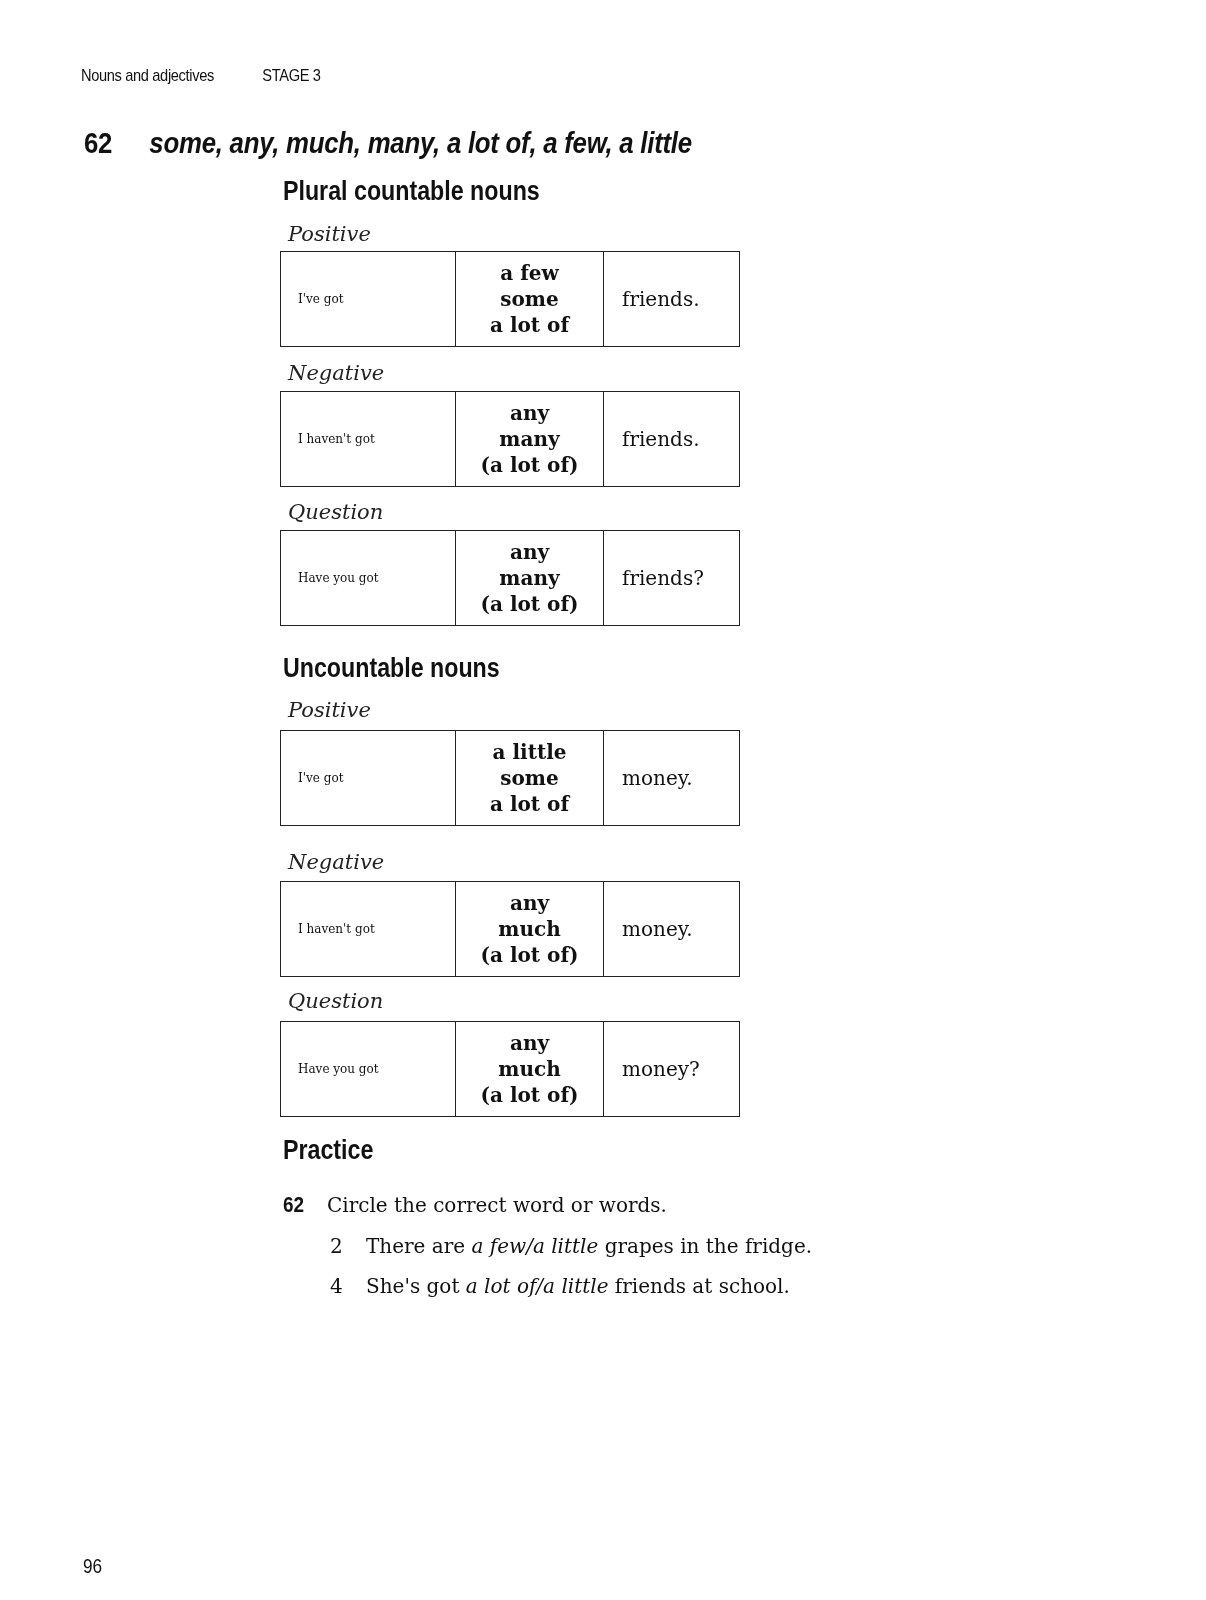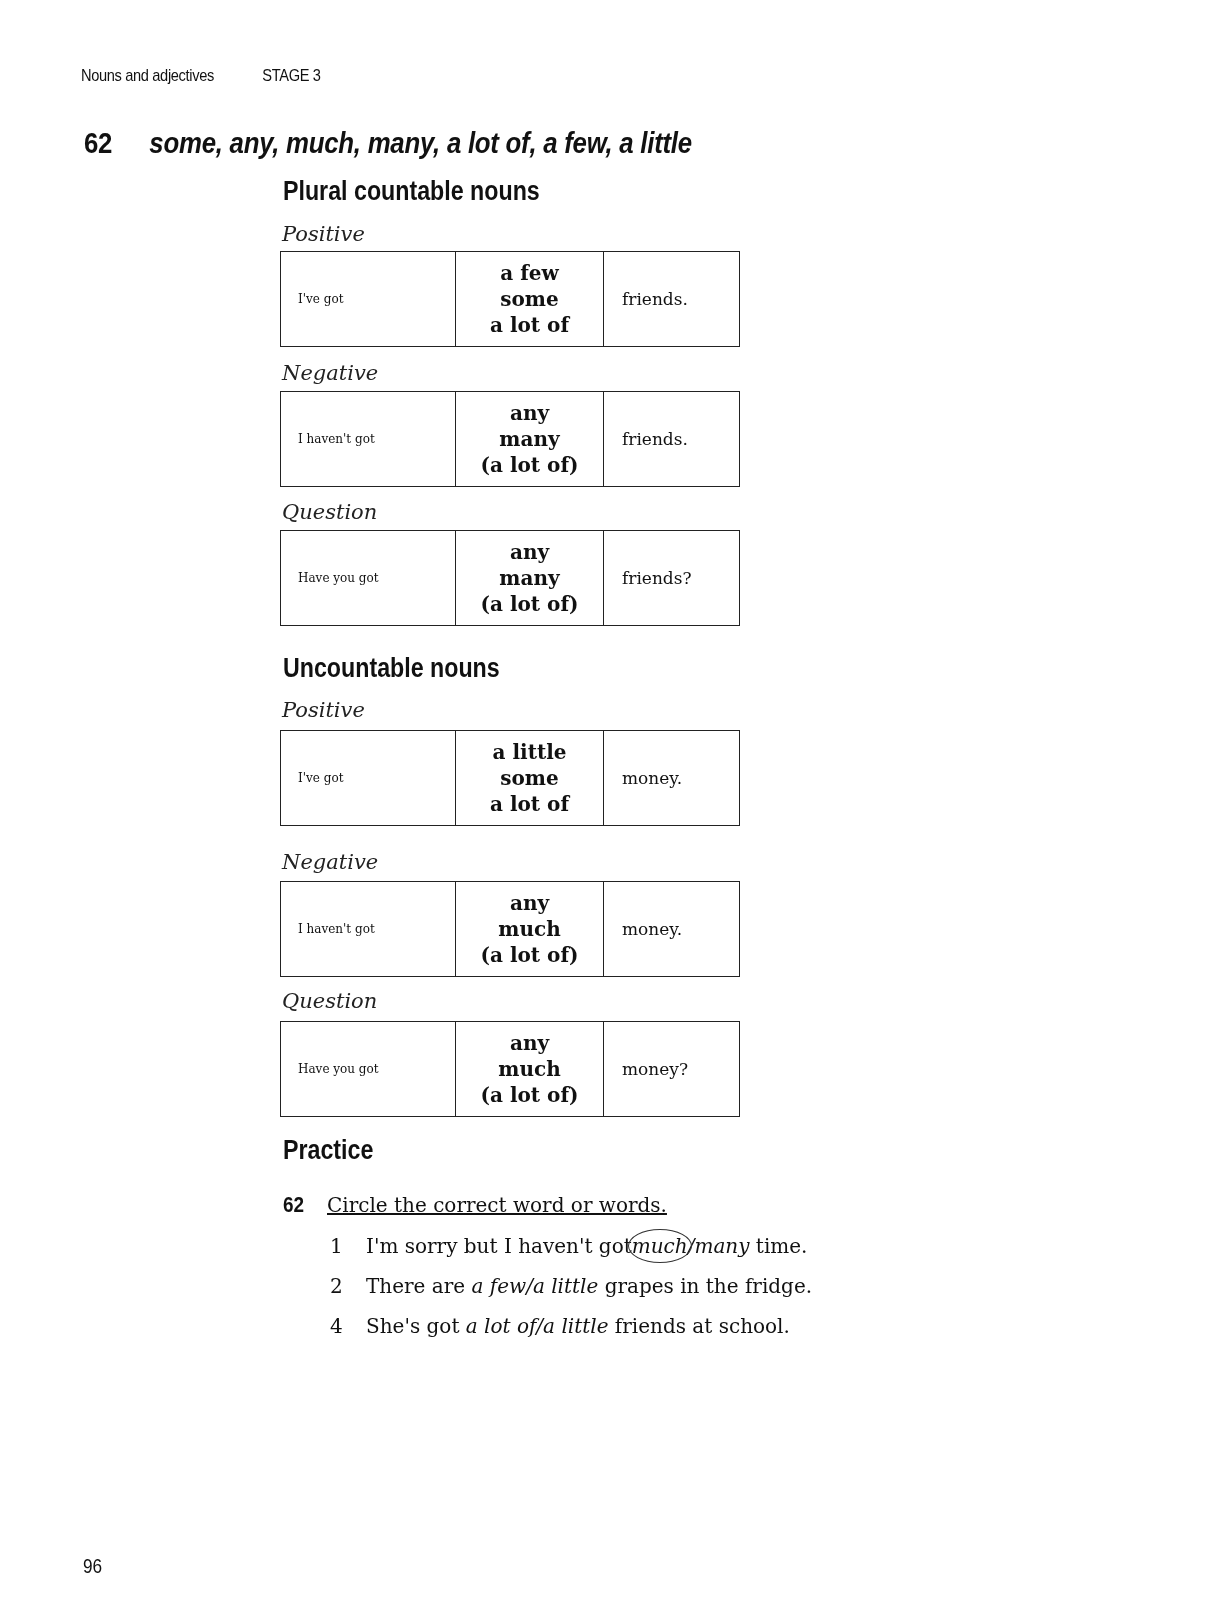--- a/index.html
+++ b/index.html
@@ -9,28 +9,28 @@
 
   .running-head { position: absolute; left: 81px; top: 66px; font-size: 17px; letter-spacing: -0.4px; transform: scaleX(0.86); transform-origin: left top; }
   .running-head .stage { margin-left: 52px; }
 
   .unit-title { position: absolute; left: 84px; top: 126px; font-size: 30px; font-weight: bold; transform: scaleX(0.86); transform-origin: left top; white-space: nowrap; letter-spacing: -0.3px; }
   .unit-title .num { display: inline-block; width: 76px; }
   .unit-title .topic { font-style: italic; }
 
   .section-heading { position: absolute; left: 283px; font-size: 27px; font-weight: bold; transform: scaleX(0.86); transform-origin: left top; white-space: nowrap; }
 
-  .sub-label { position: absolute; left: 282px; font-size: 21px; font-style: italic; color: #222; }
+  .sub-label { position: absolute; left: 288px; font-size: 21px; font-style: italic; color: #222; }
 
   .gtable { position: absolute; left: 280px; width: 460px; height: 96px; border: 1.4px solid #222; box-sizing: border-box; display: flex; }
   .gtable .c1 { width: 175px; border-right: 1.4px solid #222; display: flex; align-items: center; padding-left: 17px; box-sizing: border-box; font-size: 12px; }
   .gtable .c2 { width: 148px; border-right: 1.4px solid #222; display: flex; flex-direction: column; justify-content: center; align-items: center; box-sizing: border-box; font-size: 20px; font-weight: bold; line-height: 26px; }
-  .gtable .c3 { flex: 1; display: flex; align-items: center; padding-left: 18px; box-sizing: border-box; font-size: 17px; }
+  .gtable .c3 { flex: 1; display: flex; align-items: center; padding-left: 18px; box-sizing: border-box; font-size: 20px; }
 
-  .exercise-instr { position: absolute; left: 283px; top: 1192px; font-size: 20px; white-space: nowrap; text-decoration: underline; }
+  .exercise-instr { position: absolute; left: 283px; top: 1192px; font-size: 20px; white-space: nowrap; }
   .exercise-instr .enum { font-family: "Liberation Sans", sans-serif; font-weight: bold; font-size: 22px; display: inline-block; width: 44px; transform: scaleX(0.86); transform-origin: left center; }
 
   .items { position: absolute; left: 330px; top: 1232px; margin: 0; padding: 0; list-style: none; }
   .items li { font-size: 20px; height: 40px; line-height: 28px; white-space: nowrap; }
   .items .n { display: inline-block; width: 36px; }
   .items .opt { font-style: italic; }
   .circled { position: relative; display: inline-block; }
   .circled::after { content: ""; position: absolute; left: -4px; right: -4px; top: -3px; bottom: -3px; border: 1.2px solid #333; border-radius: 50%; }
 
   .page-number { position: absolute; left: 83px; top: 1555px; font-size: 20px; transform: scaleX(0.86); transform-origin: left top; }
@@ -118,23 +118,20 @@
 </div>
 
 <div class="section-heading sans" style="top:1135px">Practice</div>
 
 <div class="exercise-instr serif">
   <span class="enum">62</span><span>Circle the correct word or words.</span>
 </div>
 
 <ol class="items serif">
   <li>
-    <span class="n">1</span><span>I'm sorry but I haven't got</span><span class="opt circled">much</span><span class="opt">/</span><span class="opt">many</span><span> time.</span>
-  </li>
-  <li>
     <span class="n">2</span><span>There are </span><span class="opt">a few</span><span class="opt">/</span><span class="opt">a little</span><span> grapes in the fridge.</span>
   </li>
   <li>
     <span class="n">4</span><span>She's got </span><span class="opt">a lot of</span><span class="opt">/</span><span class="opt">a little</span><span> friends at school.</span>
   </li>
 </ol>
 
 <div class="page-number sans">96</div>
 
 </body></html>

